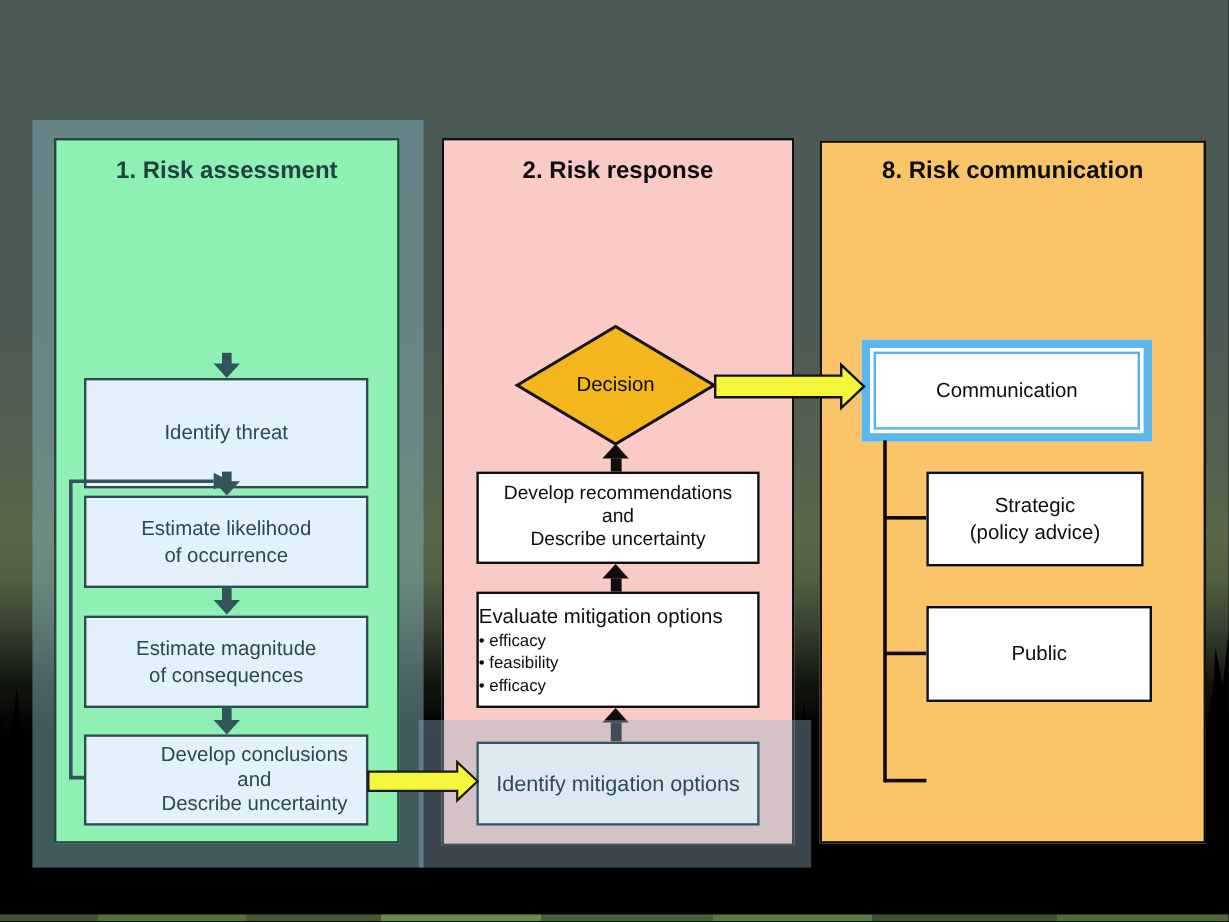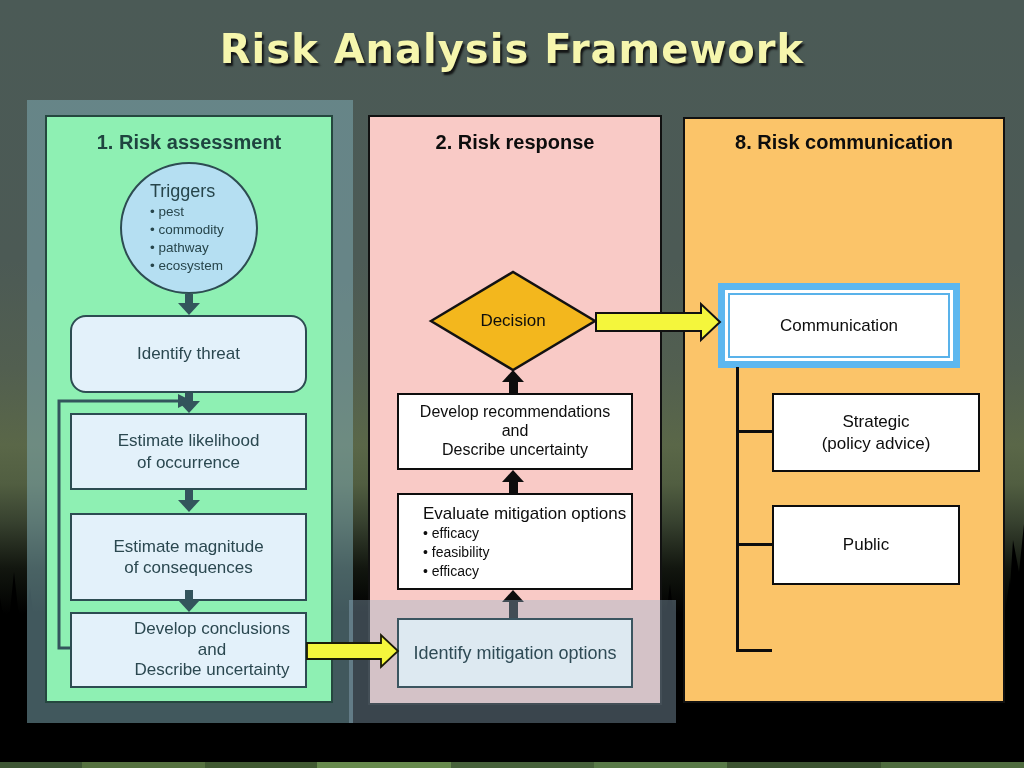--- a/index.html
+++ b/index.html
@@ -33,21 +33,21 @@
   .col-header.teal{color:#1f4440;}
   .col-header.black{color:#0d0d0d;}
   .box{
     z-index:5;display:flex;align-items:center;justify-content:center;
     text-align:center;white-space:pre-line;line-height:1.25;
   }
   .box.blue{background:#e3f1fa;border:2px solid #2d4c52;color:#2b4850;font-size:17px;}
   .box.white{background:#ffffff;border:2px solid #0d0d0d;color:#0d0d0d;font-size:17px;}
   .box.rec{font-size:16px;line-height:1.18;}
   .box.eval{flex-direction:column;align-items:flex-start;justify-content:center;
-    text-align:left;padding-left:24px;}
+    text-align:left;padding-left:0;}
   .eval-title{font-size:17px;}
   .bullet{font-size:14px;line-height:1.35;}
   .bullet::before{content:"•  ";}
   .circle{
     left:120px;top:162px;width:138px;height:132px;border-radius:50%;z-index:5;
     background:#b5dff2;border:2px solid #2d4c52;color:#27454b;
     display:flex;flex-direction:column;justify-content:center;align-items:flex-start;
     padding-left:28px;
   }
   .trig-title{font-size:18px;margin-bottom:1px;}
@@ -77,53 +77,45 @@
   <svg class="bg-svg" viewBox="0 0 1024 768">
     <rect x="0" y="696" width="1024" height="72" fill="#000"></rect>
     <polygon fill="#000" points="0,768 0,598 7,642 14,572 22,646 30,588 38,655 50,610 60,668 70,628 80,690 90,658 96,768"></polygon>
     <polygon fill="#000" points="318,722 324,642 331,598 338,660 345,614 352,668 360,634 368,690 376,654 380,722 318,722"></polygon>
     <polygon fill="#000" points="645,768 650,650 657,558 663,640 670,584 678,658 686,618 694,688 700,768"></polygon>
     <polygon fill="#000" points="985,768 990,640 997,558 1003,628 1010,578 1016,648 1024,598 1024,520 1024,768"></polygon>
     <polygon fill="#000" points="1004,768 1008,620 1013,540 1019,572 1024,524 1024,768"></polygon>
   </svg>
   <div class="bottom-strip"></div>
 
-  <div class="slide-title">Risk Analysis Framework</div>
 
   <div class="abs frame1"></div>
   <div class="abs panel green"></div>
   <div class="abs panel pink"></div>
   <div class="abs panel orange"></div>
   <div class="abs overlay"></div>
 
   <div class="abs col-header teal" style="left:45px;top:131px;width:288px;">1. Risk assessment</div>
 
-  <div class="abs circle">
-    <div class="trig-title">Triggers</div>
-    <div class="bullet">pest</div>
-    <div class="bullet">commodity</div>
-    <div class="bullet">pathway</div>
-    <div class="bullet">ecosystem</div>
-  </div>
 
   <div class="abs shaft teal-arrow" style="left:185px;top:294px;width:8px;height:10px;"></div>
   <div class="abs head-down teal-arrow" style="left:178px;top:303px;"></div>
 
-  <div class="abs box blue" style="left:70px;top:315px;width:237px;height:78px;border-radius:16px;">Identify threat</div>
+  <div class="abs box blue" style="left:70px;top:315px;width:237px;height:92px;">Identify threat</div>
 
   <div class="abs shaft teal-arrow" style="left:185px;top:393px;width:8px;height:9px;"></div>
   <div class="abs head-down teal-arrow" style="left:178px;top:401px;"></div>
 
   <div class="abs box blue" style="left:70px;top:413px;width:237px;height:77px;">Estimate likelihood
 of occurrence</div>
 
   <div class="abs shaft teal-arrow" style="left:185px;top:490px;width:8px;height:11px;"></div>
   <div class="abs head-down teal-arrow" style="left:178px;top:500px;"></div>
 
-  <div class="abs box blue" style="left:70px;top:513px;width:237px;height:88px;">Estimate magnitude
+  <div class="abs box blue" style="left:70px;top:513px;width:237px;height:77px;">Estimate magnitude
 of consequences</div>
 
   <div class="abs shaft teal-arrow" style="left:185px;top:590px;width:8px;height:11px;"></div>
   <div class="abs head-down teal-arrow" style="left:178px;top:600px;"></div>
 
   <div class="abs box blue" style="left:70px;top:612px;width:237px;height:76px;line-height:1.2;padding-left:47px;">Develop conclusions
 and
 Describe uncertainty</div>
 
   <div class="abs col-header black" style="left:368px;top:131px;width:294px;">2. Risk response</div>
@@ -156,21 +148,21 @@
 
   <div class="abs comm-outer">
     <div class="comm-core">Communication</div>
   </div>
 
   <div class="abs connector" style="left:736px;top:367px;width:3px;height:285px;"></div>
   <div class="abs connector" style="left:737px;top:430px;width:35px;height:3px;"></div>
   <div class="abs connector" style="left:737px;top:543px;width:35px;height:3px;"></div>
   <div class="abs connector" style="left:737px;top:649px;width:35px;height:3px;"></div>
 
-  <div class="abs box white" style="left:772px;top:393px;width:208px;height:79px;">Strategic
+  <div class="abs box white" style="left:772px;top:393px;width:181px;height:79px;">Strategic
 (policy advice)</div>
   <div class="abs box white" style="left:772px;top:505px;width:188px;height:80px;">Public</div>
 
   <svg class="net" viewBox="0 0 1024 768">
 
     <polygon points="431,321 513,272 595,321 513,370" fill="#f3b71d" stroke="#121212" stroke-width="2.5"></polygon>
 
     <polyline points="70,648 59,648 59,401 178,401" fill="none" stroke="#33545c" stroke-width="3"></polyline>
     <polygon points="178,394 192,401 178,408" fill="#33545c"></polygon>
 

